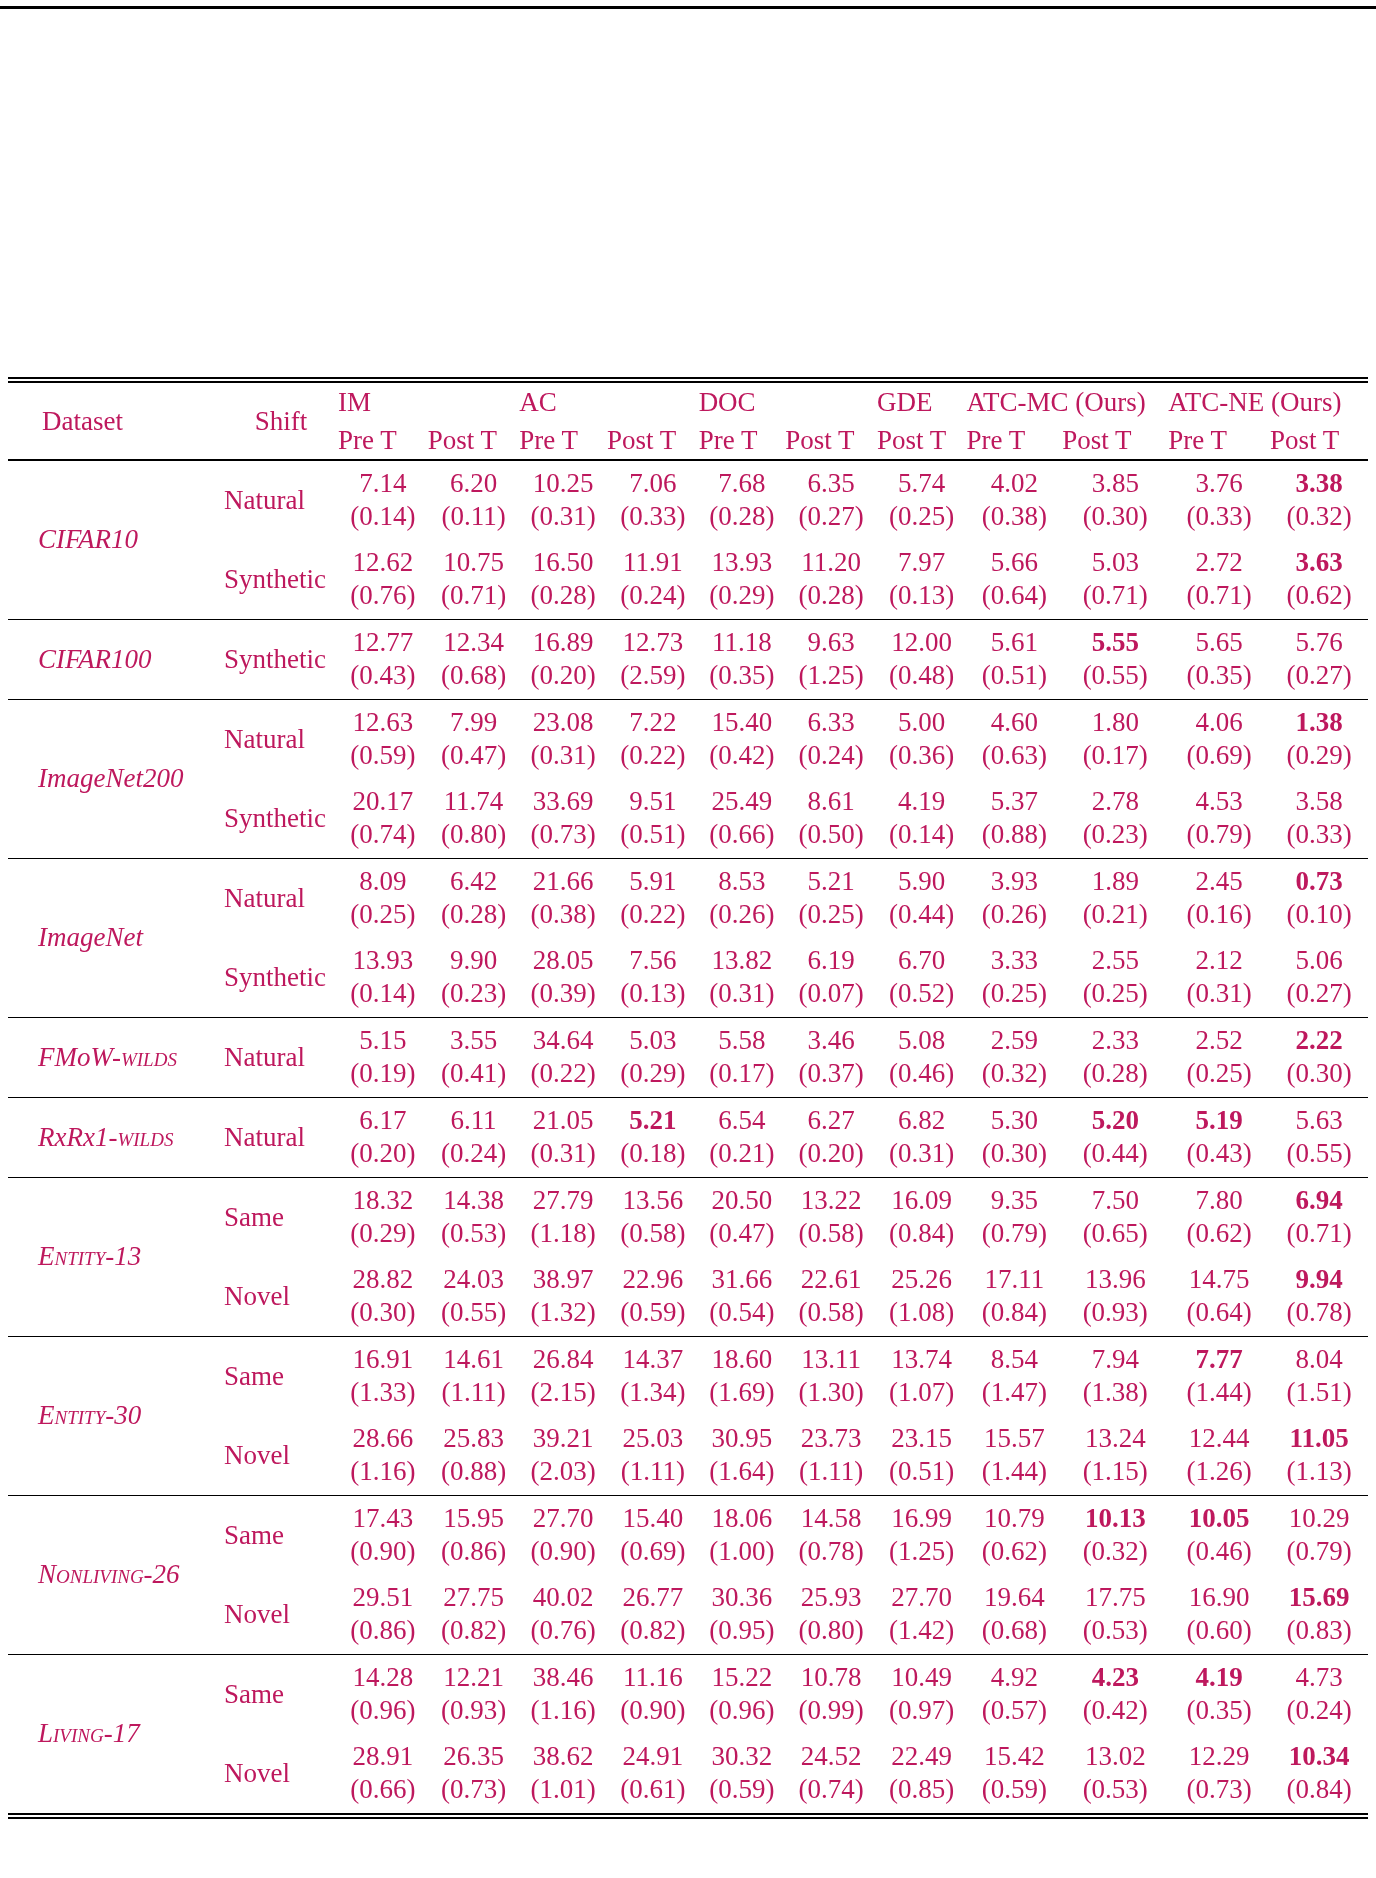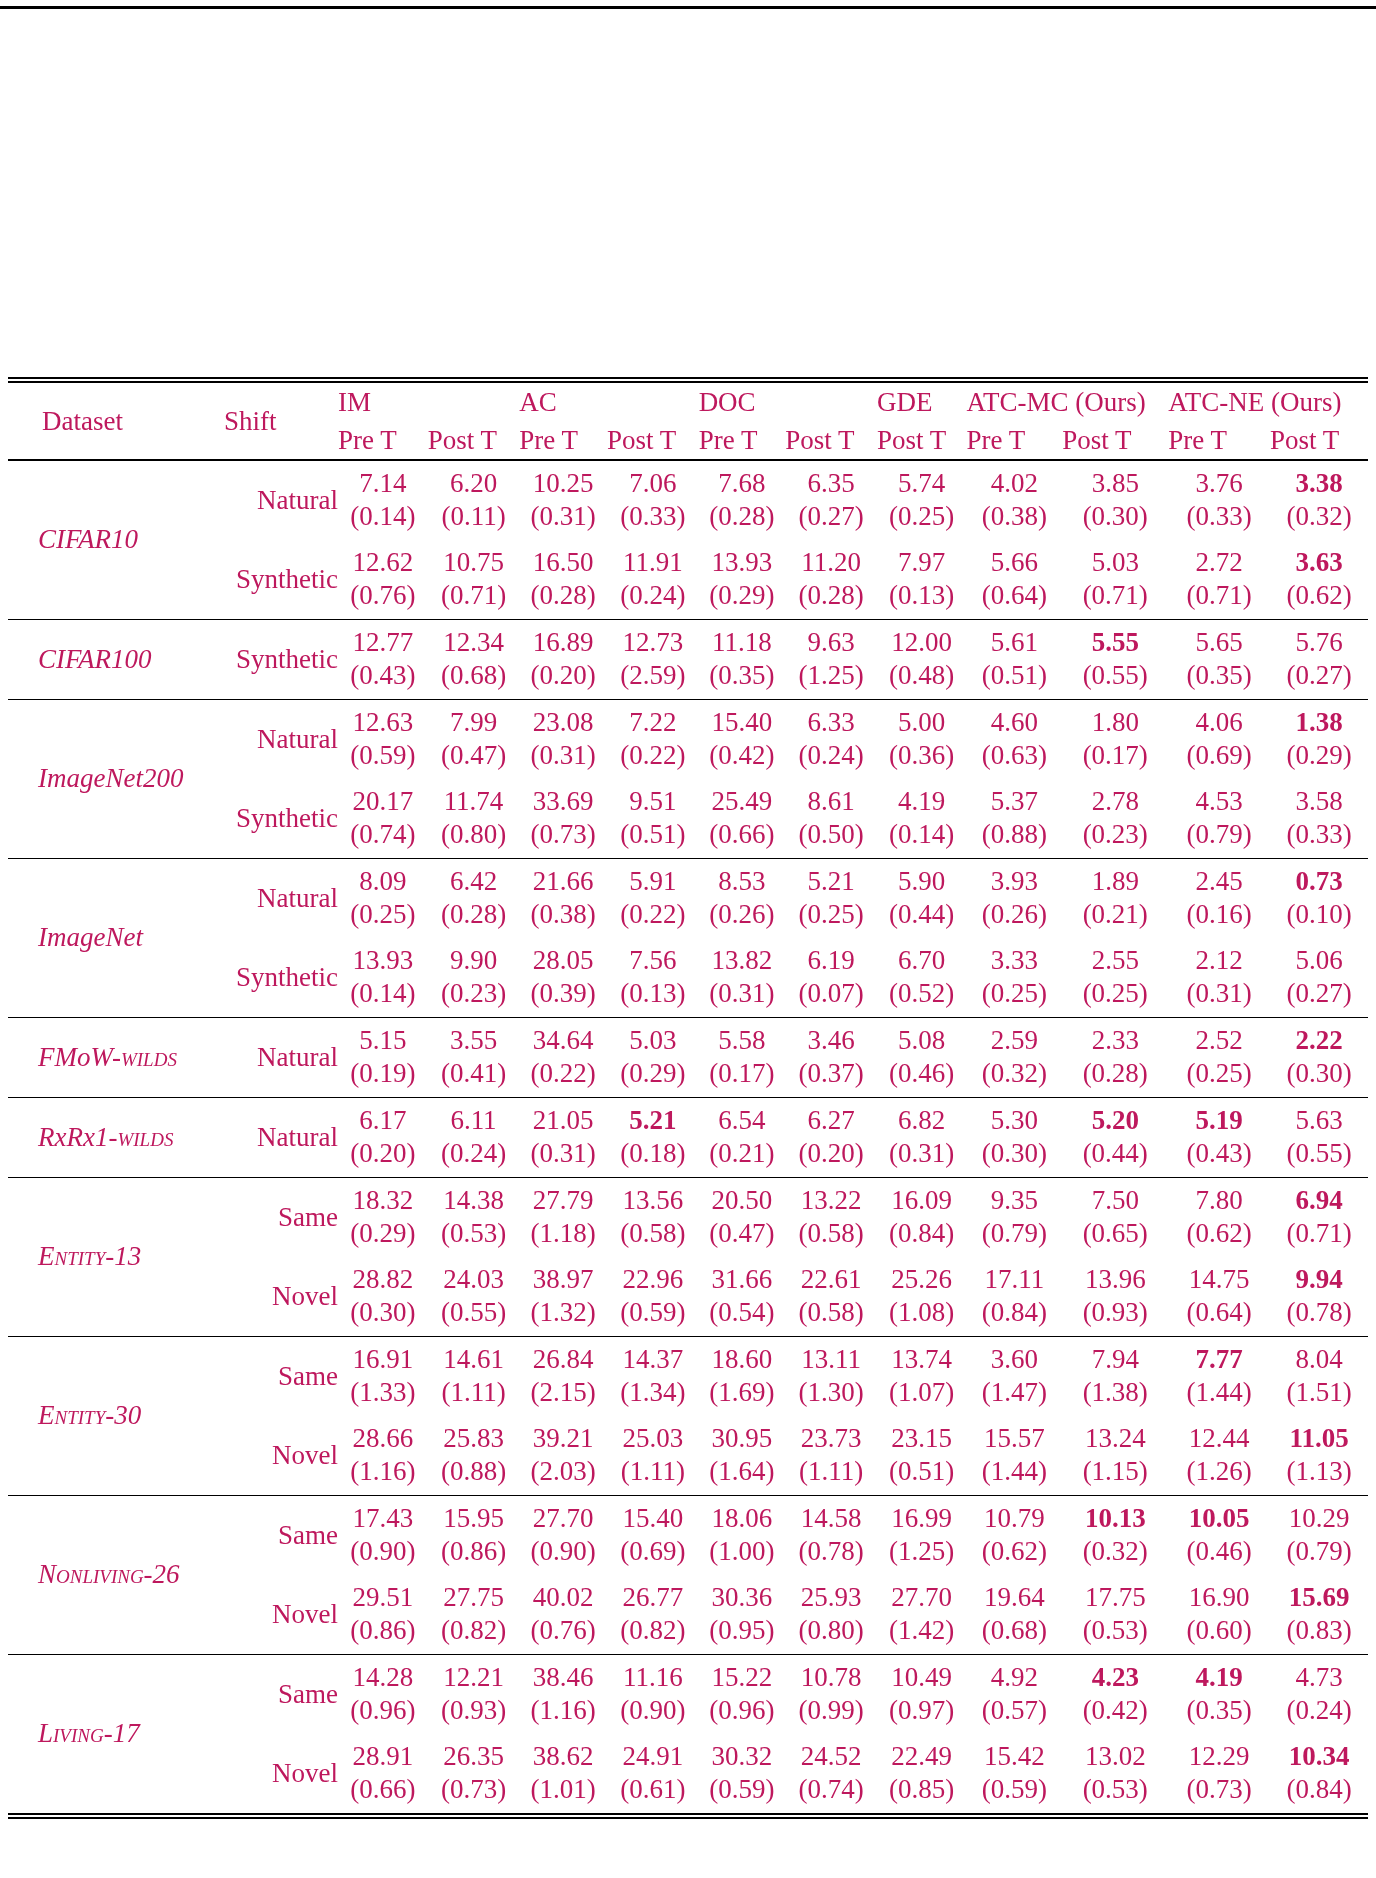--- a/index.html
+++ b/index.html
@@ -37,26 +37,26 @@
   }
   thead th {
     font-weight: normal;
     text-align: left;
     padding: 0;
     line-height: 38px;
     vertical-align: middle;
   }
   thead { border-bottom: 2px solid #000; }
   thead th.rowlab { text-align: left; padding-left: 34px; }
-  thead th.shift-h { padding-left: 0; }
+  thead th.shift-h { text-align: center; padding-left: 0; }
   tbody { border-top: 1.8px solid #000; }
   td { padding: 6px 0 7px 0; vertical-align: middle; }
   td.num { text-align: center; }
   td.ds { text-align: left; padding-left: 30px; font-style: italic; }
-  td.shift { text-align: right; }
+  td.shift { text-align: left; }
   .val, .std { line-height: 33px; white-space: nowrap; }
   .b { font-weight: 700; }
   .sc { font-variant: small-caps; }
 </style>
 </head>
 <body>
 
 <div class="sheet">
   <div class="page-rule"></div>
   <div class="table-wrap">
@@ -666,21 +666,21 @@
             </td>
             <td class="num">
               <div class="val">13.11</div>
               <div class="std">(1.30)</div>
             </td>
             <td class="num">
               <div class="val">13.74</div>
               <div class="std">(1.07)</div>
             </td>
             <td class="num">
-              <div class="val">3.60</div>
+              <div class="val">8.54</div>
               <div class="std">(1.47)</div>
             </td>
             <td class="num">
               <div class="val">7.94</div>
               <div class="std">(1.38)</div>
             </td>
             <td class="num">
               <div class="val b">7.77</div>
               <div class="std">(1.44)</div>
             </td>

